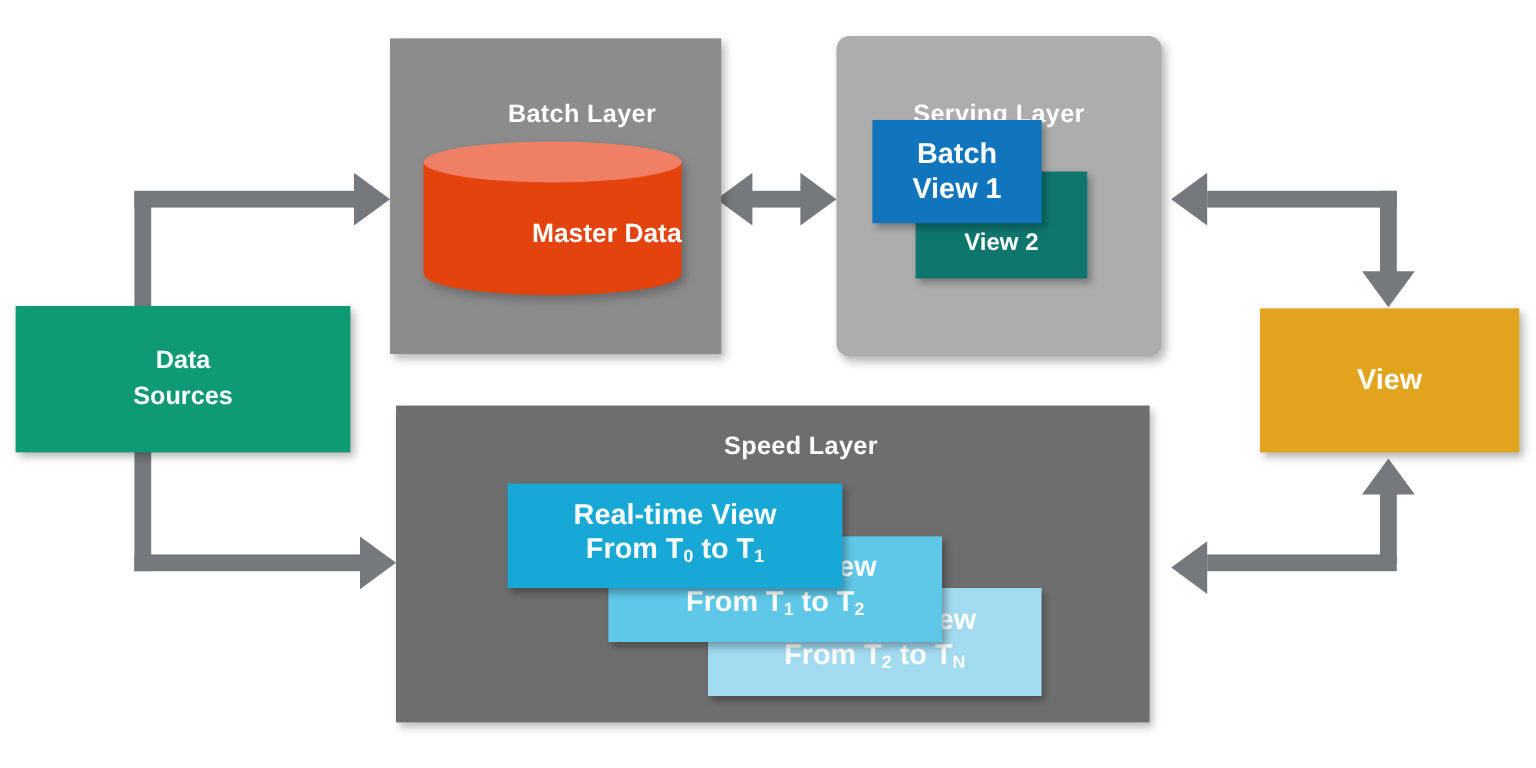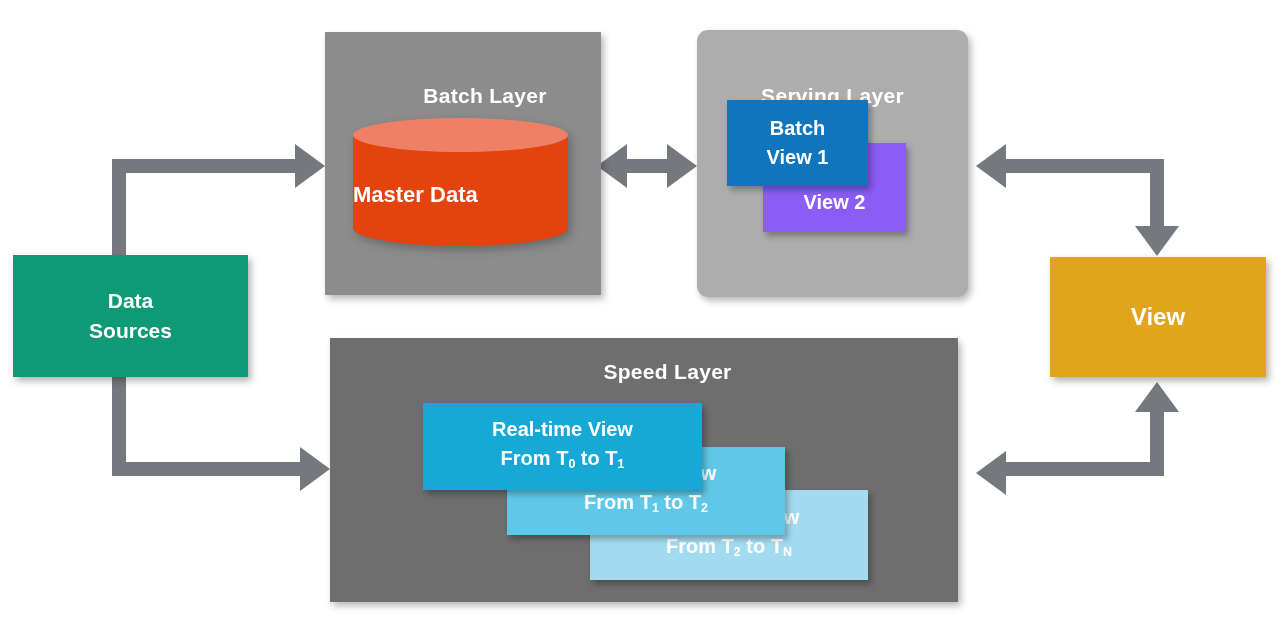--- a/index.html
+++ b/index.html
@@ -18,31 +18,31 @@
   .layer{position:absolute;z-index:1;box-shadow:3px 4px 7px rgba(0,0,0,0.28);}
   .layer-title{position:absolute;left:0;right:0;text-align:center;color:#ffffff;
     font-weight:bold;font-size:21px;letter-spacing:0.3px;}
   
   .node{position:absolute;display:flex;flex-direction:column;align-items:center;
     justify-content:center;color:#ffffff;font-weight:bold;text-align:center;
     box-shadow:3px 4px 7px rgba(0,0,0,0.30);}
   .card{position:absolute;color:#ffffff;font-weight:bold;text-align:center;
     box-shadow:3px 4px 6px rgba(0,0,0,0.30);}
   .card .stack-lines{position:absolute;left:0;right:0;top:50%;transform:translateY(-50%);}
-  .card .ln{font-size:20px;line-height:29px;}
+  .card .ln{font-size:24px;line-height:29px;}
   .card .single{position:absolute;left:0;right:0;font-size:20px;}
   .sub{font-size:0.62em;vertical-align:-0.22em;}
   
   .cyl{position:absolute;left:353px;top:118px;width:215px;height:128px;z-index:2;
     filter:drop-shadow(3px 4px 4px rgba(0,0,0,0.25));}
   .cyl-body{position:absolute;left:0;right:0;top:17px;bottom:0;background:#E5430E;
     border-radius:0 0 108px 108px / 0 0 18px 18px;}
   .cyl-top{position:absolute;left:0;right:0;top:0;height:34px;border-radius:50%;
     background:#EF8066;}
-  .cyl-label{position:absolute;left:0;right:0;top:64px;text-align:left;color:#fff;
+  .cyl-label{position:absolute;left:0;right:0;top:64px;text-align:right;color:#fff;
     font-weight:bold;font-size:22px;}
 </style>
 </head>
 <body>
 
 <div id="canvas">
 
   <div class="seg" style="left:112px;top:160px;width:14px;height:100px;"></div>
   <div class="seg" style="left:112px;top:159px;width:185px;height:14px;"></div>
   <div class="tri tri-right" style="left:295px;top:144px;"></div>
@@ -58,38 +58,38 @@
   <div class="tri tri-left" style="left:976px;top:144px;"></div>
   <div class="seg" style="left:1006px;top:159px;width:158px;height:14px;"></div>
   <div class="seg" style="left:1150px;top:159px;width:14px;height:68px;"></div>
   <div class="tri tri-down" style="left:1135px;top:226px;"></div>
 
   <div class="tri tri-up" style="left:1135px;top:382px;"></div>
   <div class="seg" style="left:1150px;top:410px;width:14px;height:60px;"></div>
   <div class="seg" style="left:1006px;top:462px;width:158px;height:14px;"></div>
   <div class="tri tri-left" style="left:976px;top:451px;"></div>
 
-  <div class="node" style="left:13px;top:255px;width:235px;height:122px;background:#0F9A76;font-size:21px;line-height:30px;">
+  <div class="node" style="left:13px;top:255px;width:279px;height:122px;background:#0F9A76;font-size:21px;line-height:30px;">
     <div>Data</div>
     <div>Sources</div>
   </div>
 
   <div class="layer" style="left:325px;top:32px;width:276px;height:263px;background:#8C8C8C;">
     <div class="layer-title" style="top:52px;margin-left:44px;">Batch Layer</div>
   </div>
   <div class="cyl">
     <div class="cyl-body"></div>
     <div class="cyl-top"></div>
     <div class="cyl-label">Master Data</div>
   </div>
 
   <div class="layer" style="left:697px;top:30px;width:271px;height:267px;background:#ADADAD;border-radius:11px;">
     <div class="layer-title" style="top:54px;">Serving Layer</div>
 
-    <div class="card" style="left:66px;top:113px;width:143px;height:89px;background:#8b5cf6;z-index:2;text-align:center;">
+    <div class="card" style="left:66px;top:113px;width:143px;height:89px;background:#0f766e;z-index:2;text-align:center;">
       <div class="single" style="top:48px;">View 2</div>
     </div>
     <div class="card" style="left:30px;top:70px;width:141px;height:86px;background:#1075BC;z-index:3;">
       <div class="stack-lines">
         <div class="ln">Batch</div>
         <div class="ln">View 1</div>
       </div>
     </div>
   </div>
 

